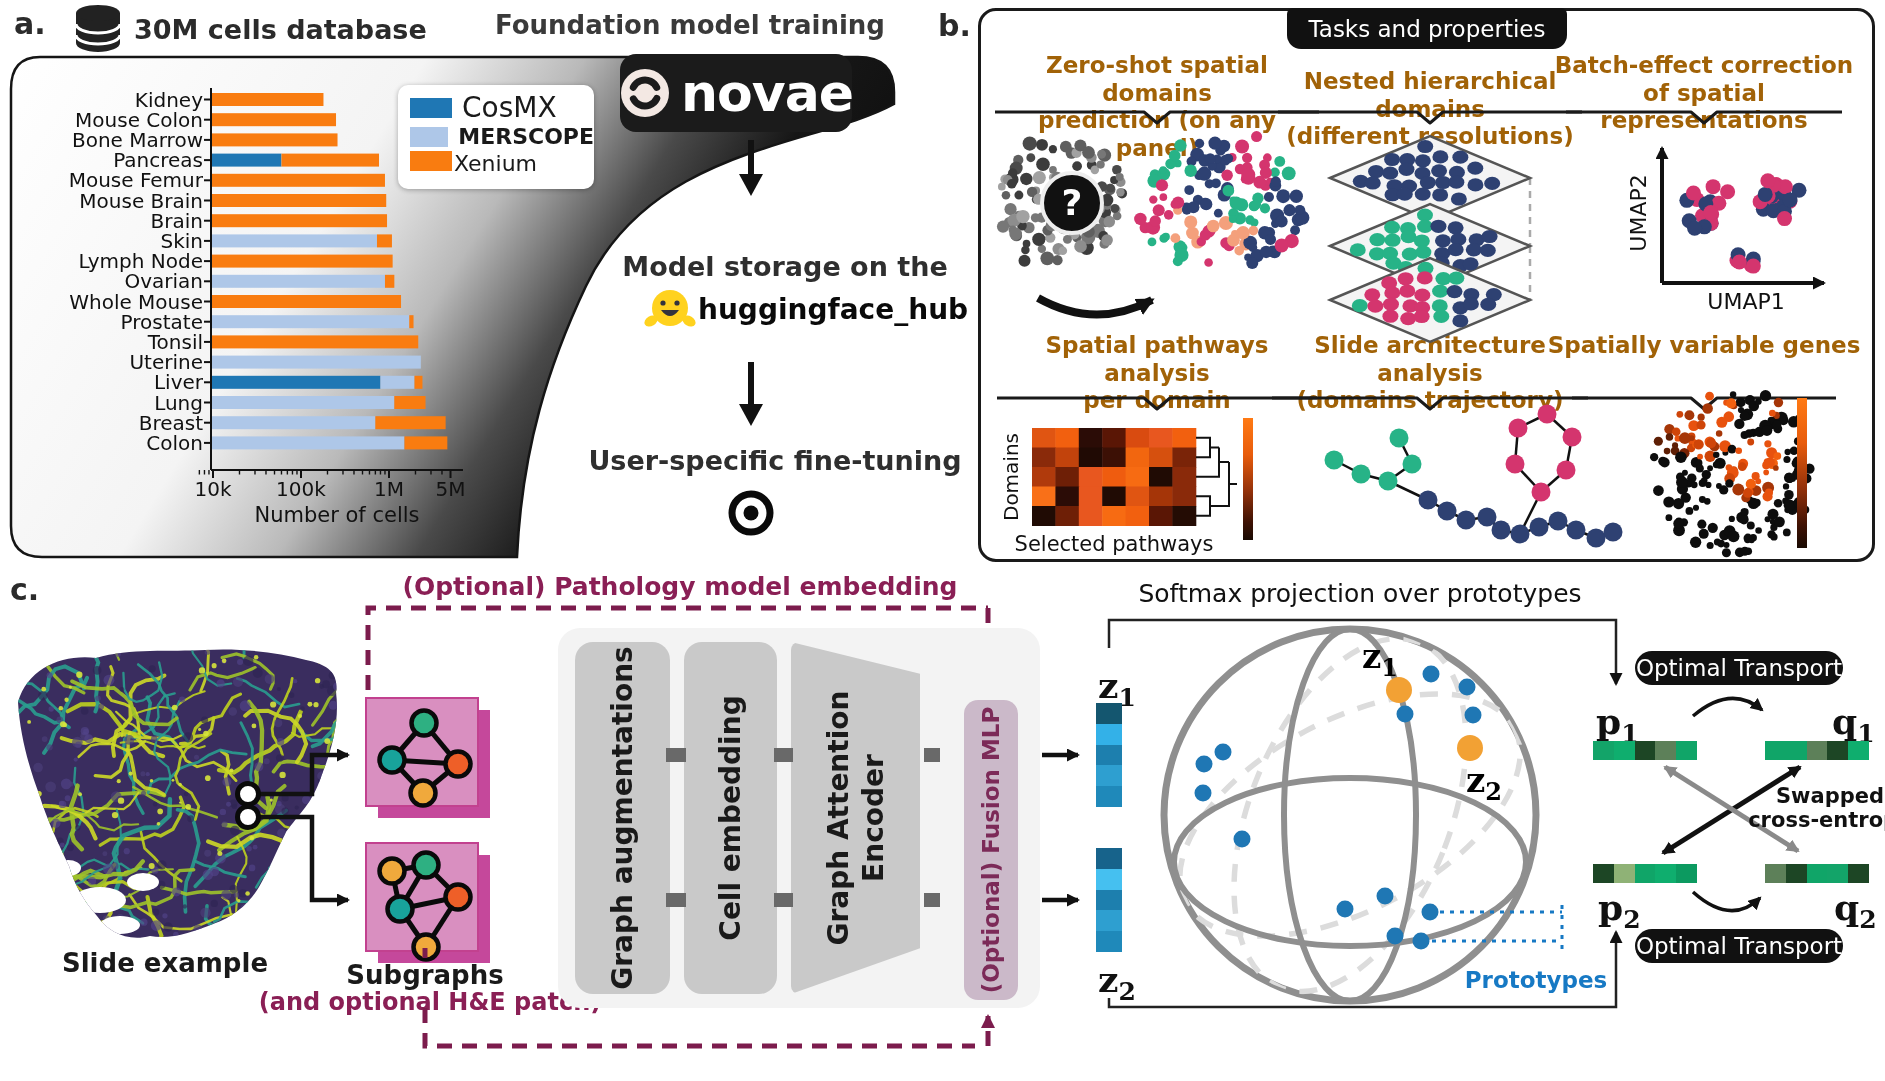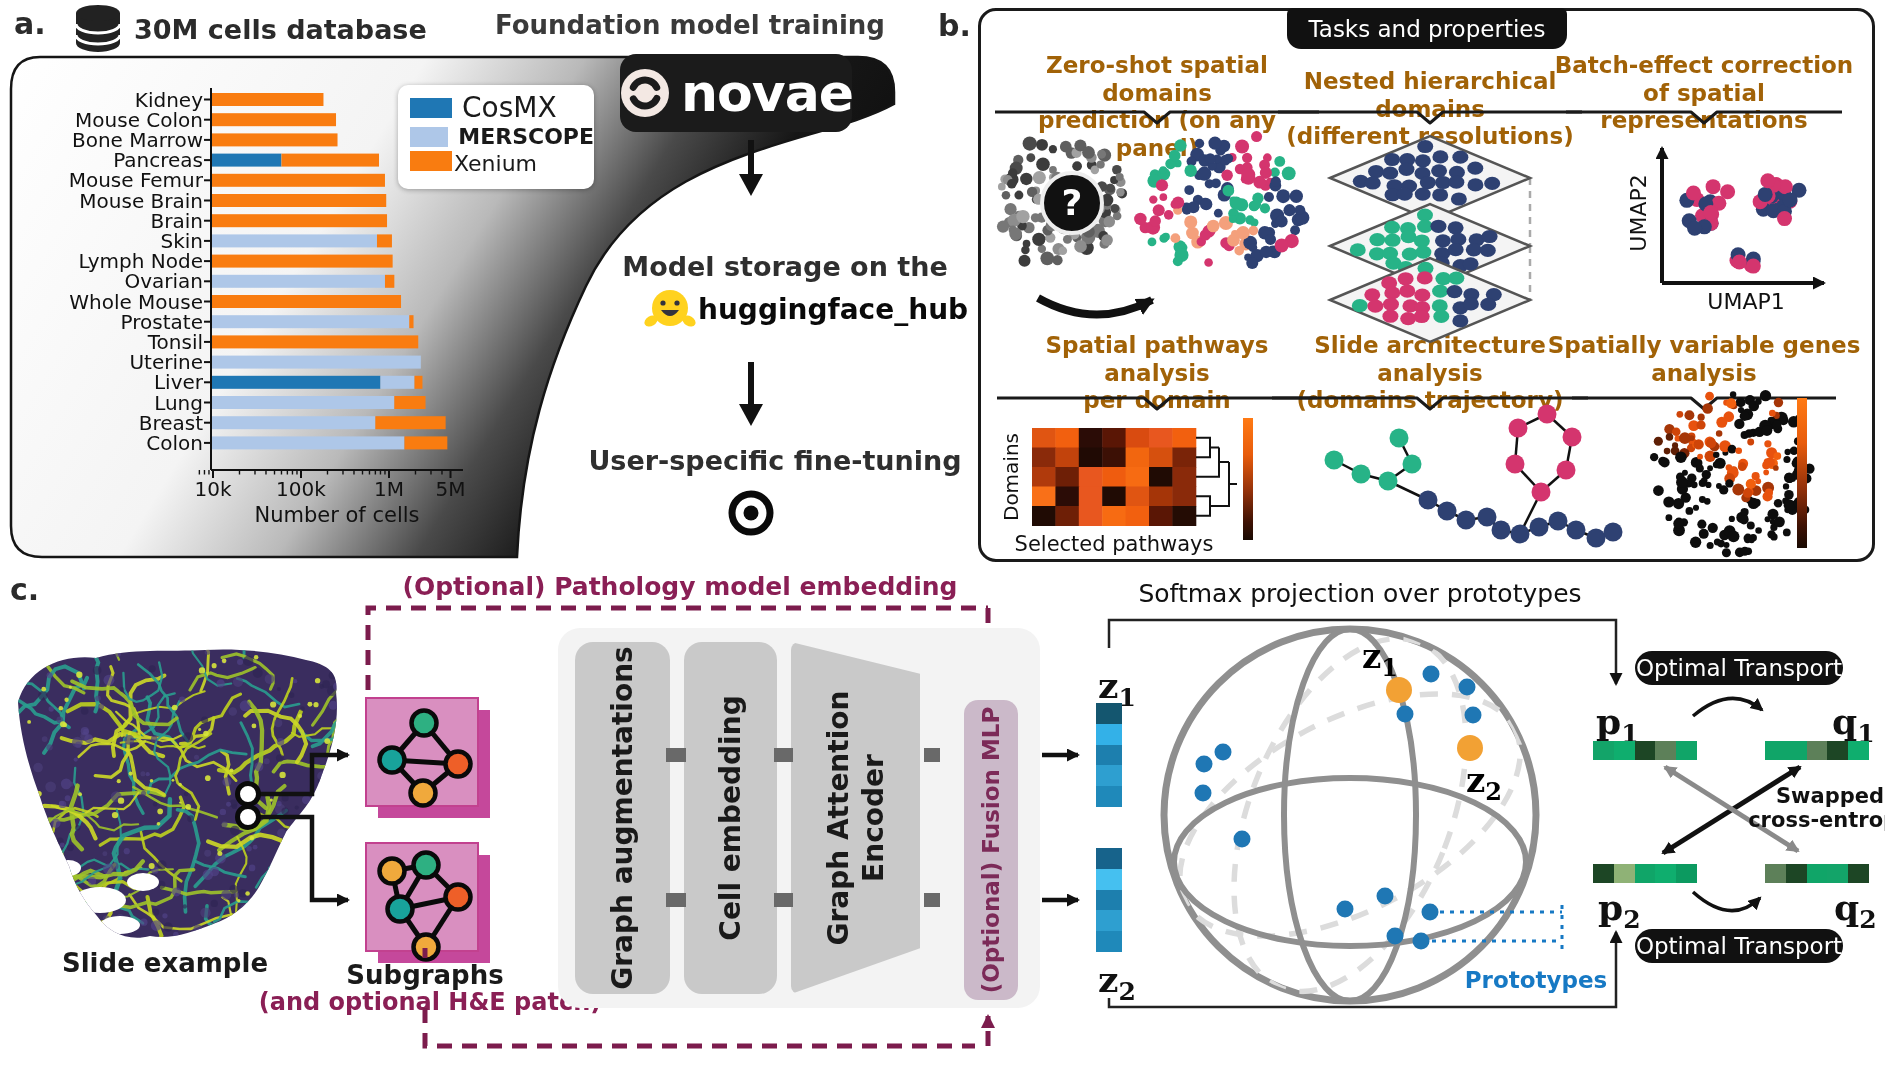--- a/index.html
+++ b/index.html
@@ -244,21 +244,20 @@
   <div class="abs bhead" style="left:997px;top:332px;width:320px;">
     <div>Spatial pathways analysis</div>
       <div>per domain</div>
     </div>
   <div class="abs bhead" style="left:1270px;top:332px;width:320px;">
     <div>Slide architecture analysis</div>
       <div>(domains trajectory)</div>
     </div>
   <div class="abs bhead" style="left:1544px;top:332px;width:320px;">
     <div>Spatially variable genes</div>
-      <div>analysis</div>
     </div>
 
   <svg class="abs" style="left:980px;top:100px;" width="900" height="310" viewBox="980 100 900 310">
     <g stroke="#1a1a1a" stroke-width="3" fill="none" stroke-linejoin="round">
       <path d="M995,112 H1144 L1157,123 L1170,112 H1319"></path>
       <path d="M1278,112 H1417 L1430,123 L1443,112 H1582"></path>
       <path d="M1566,112 H1691 L1704,123 L1717,112 H1842"></path>
       <path d="M997,398 H1144 L1157,409 L1170,398 H1317"></path>
       <path d="M1272,398 H1417 L1430,409 L1443,398 H1588"></path>
       <path d="M1572,398 H1691 L1704,409 L1717,398 H1836"></path>

